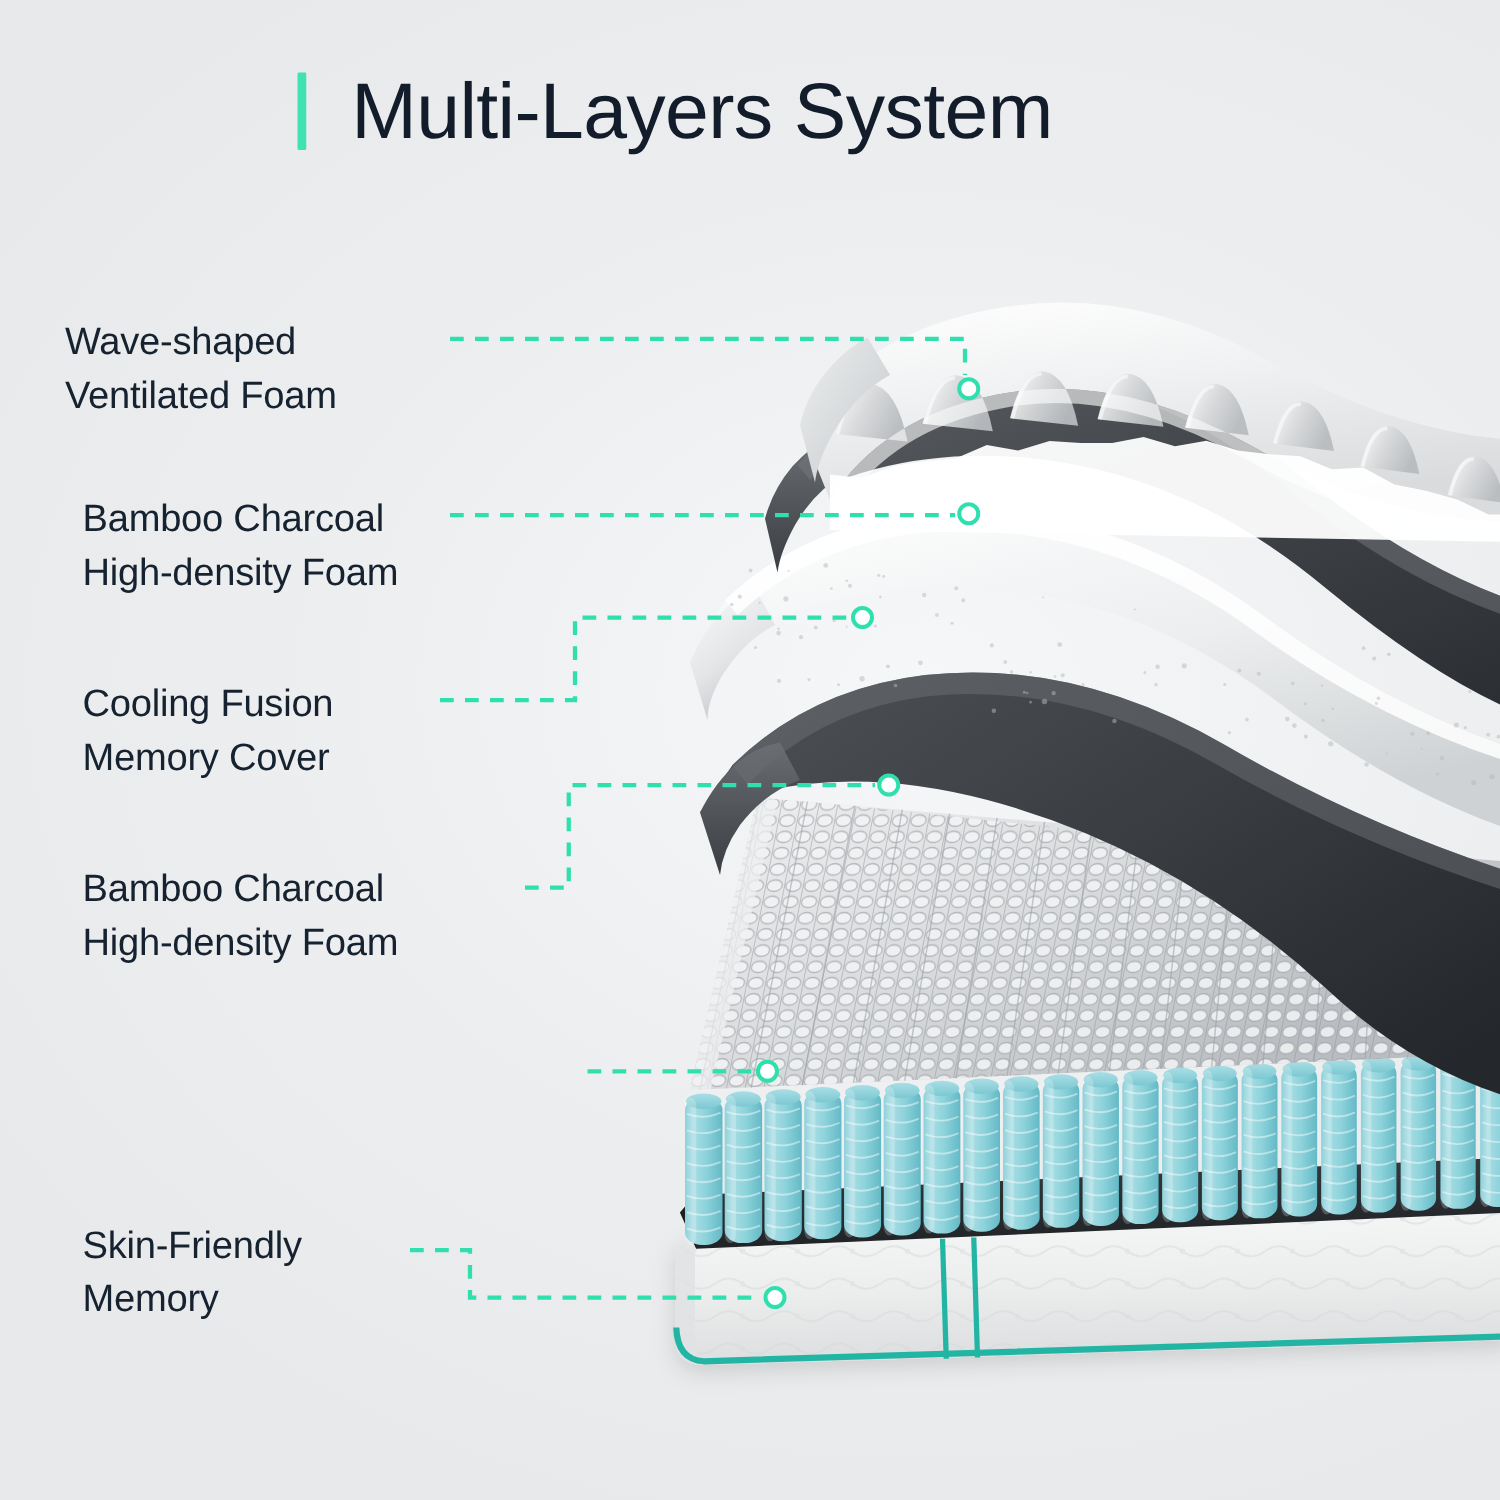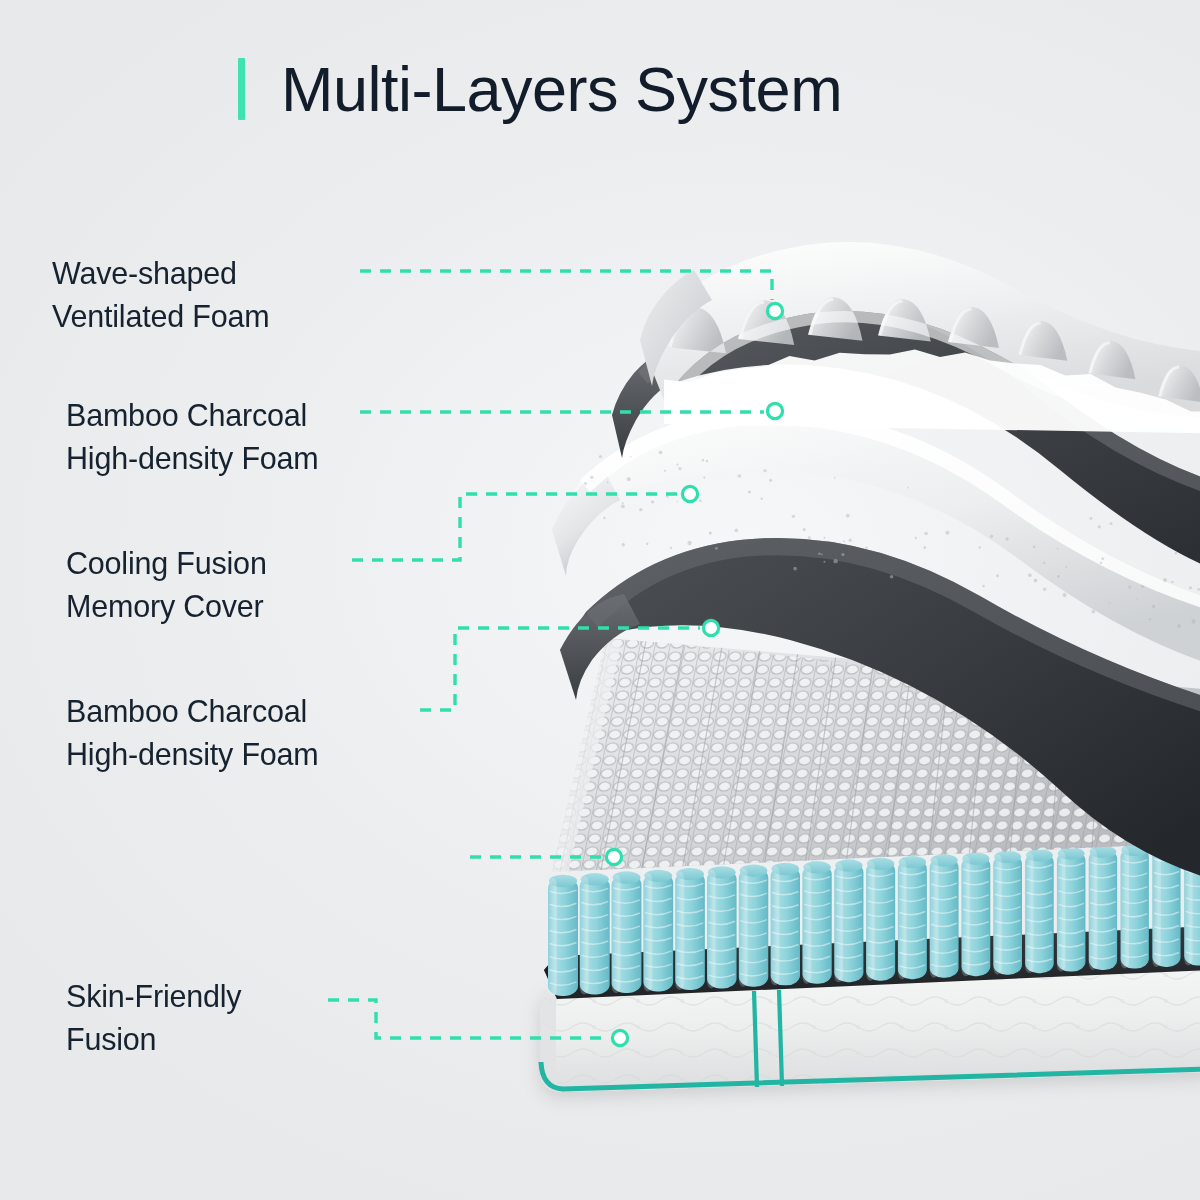--- a/index.html
+++ b/index.html
@@ -761,15 +761,15 @@
 High-density Foam</div>
 
   <div class="label" style="left:66px; top:542px;">Cooling Fusion
 Memory Cover</div>
 
   <div class="label" style="left:66px; top:690px;">Bamboo Charcoal
 High-density Foam</div>
 
 
   <div class="label" style="left:66px; top:975px;">Skin-Friendly
-Fusion</div>
+Memory</div>
 
 </div>
 
 </body></html>

